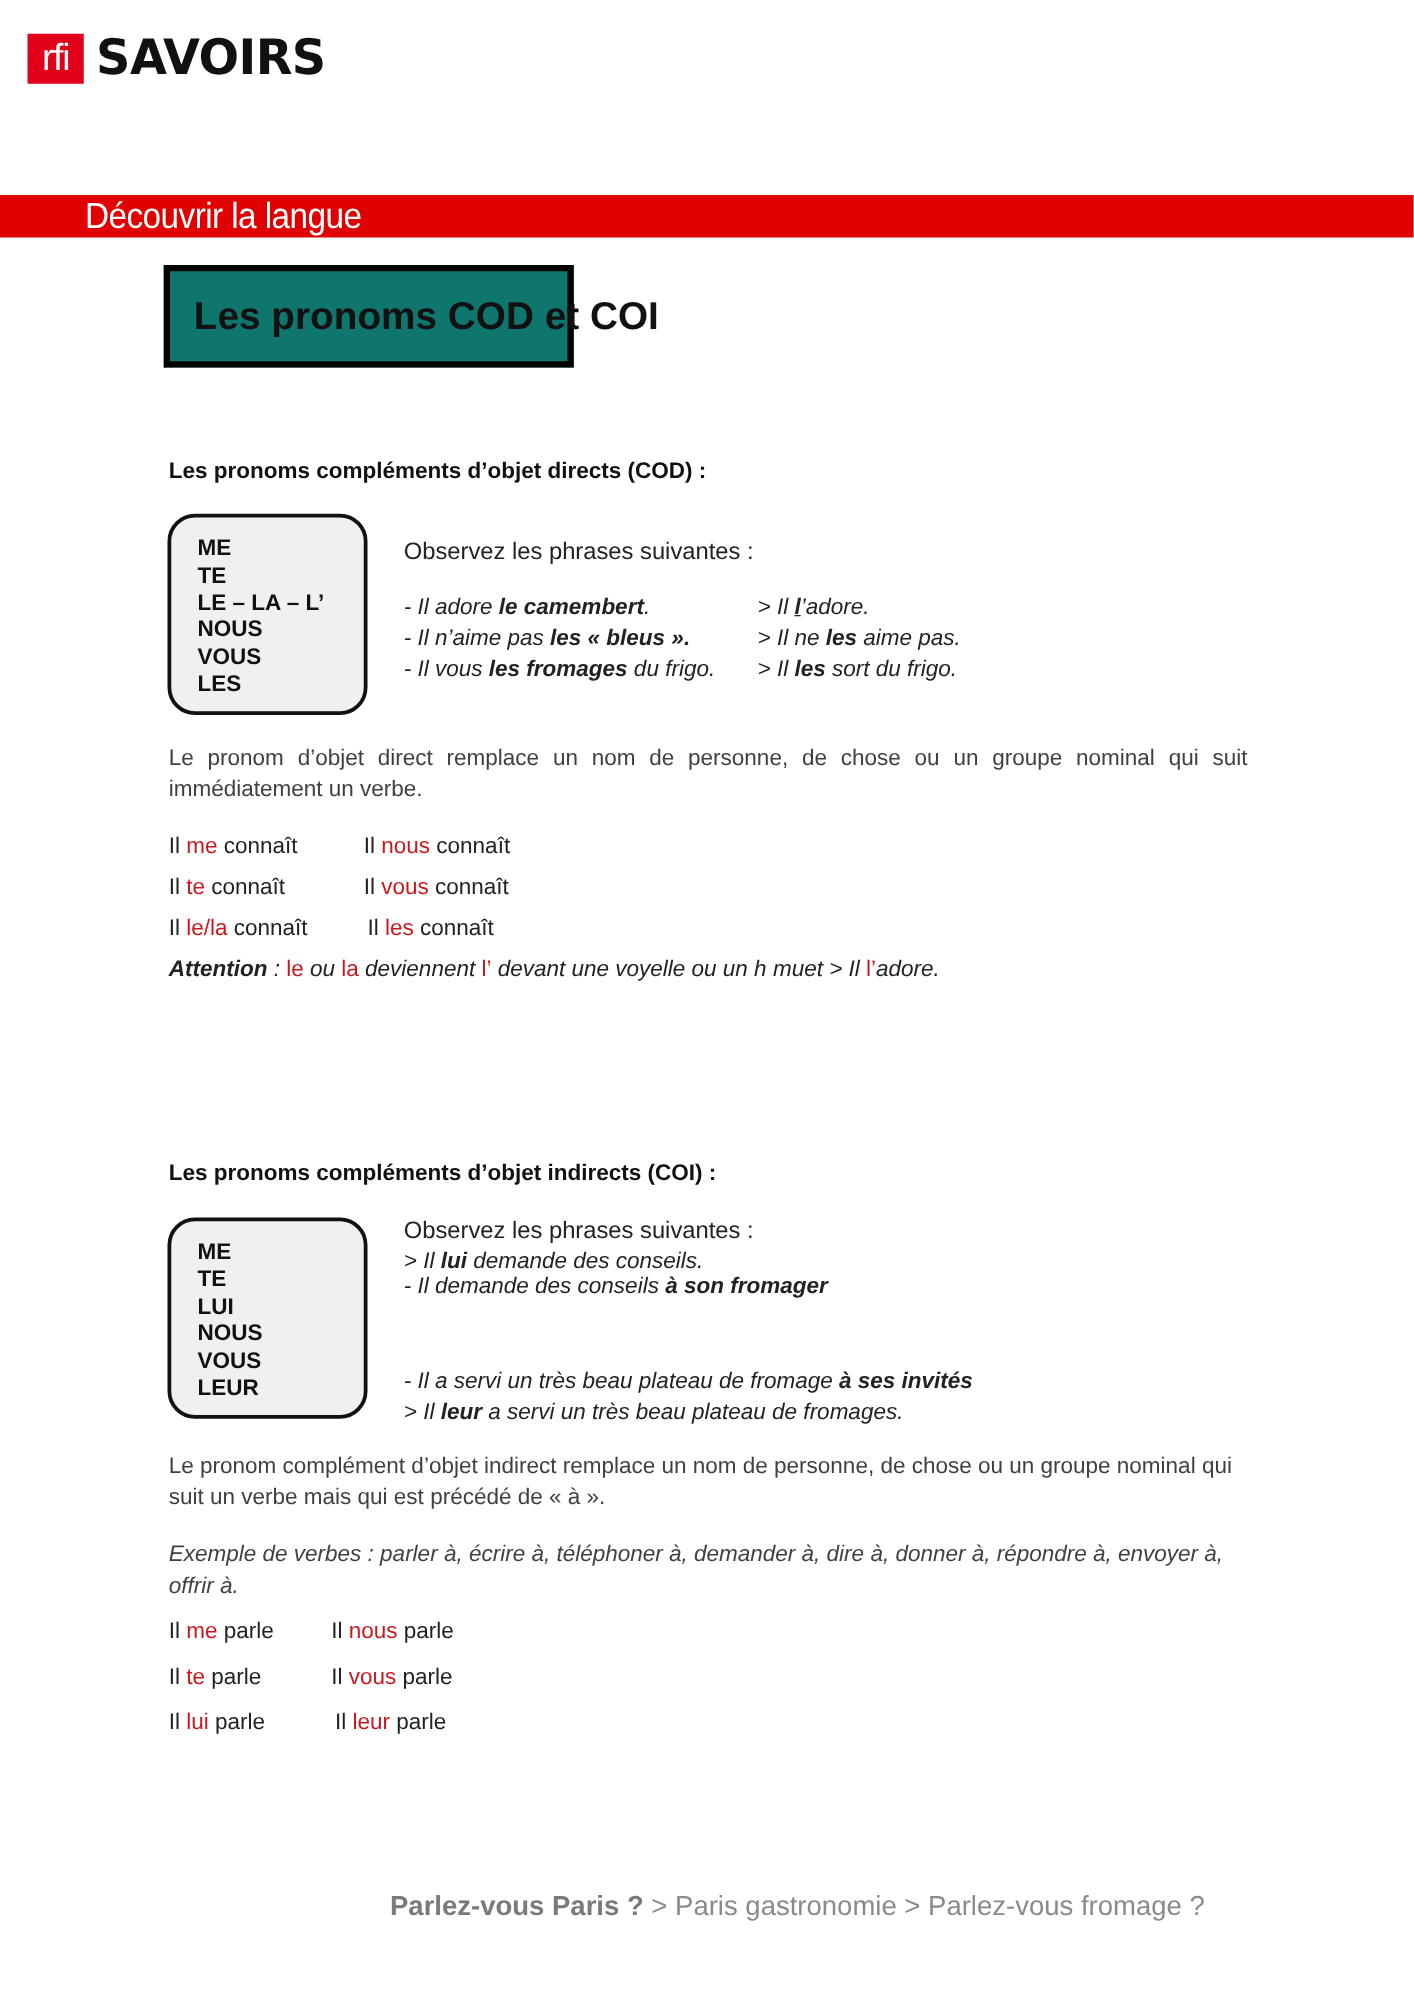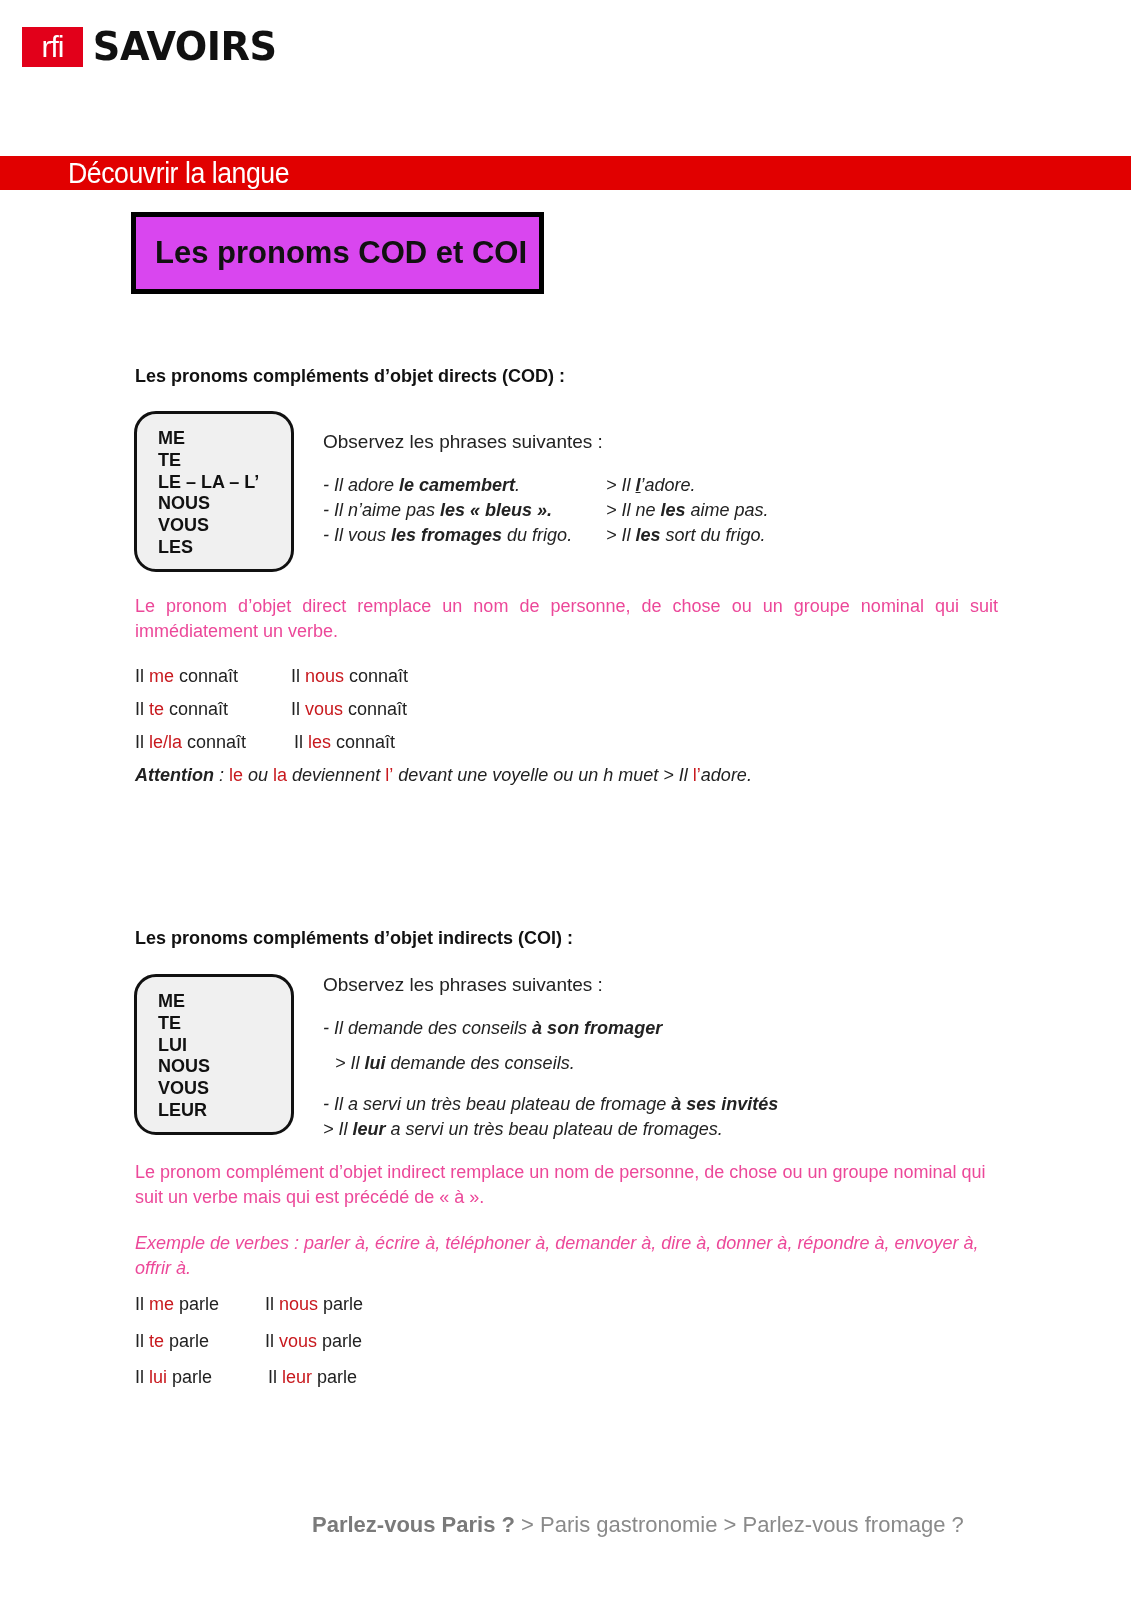--- a/index.html
+++ b/index.html
@@ -1,39 +1,39 @@
 <!DOCTYPE html>
 <html><head>
   <meta charset="utf-8">
   <style>
     * { margin: 0; padding: 0; box-sizing: border-box; }
     html, body { width: 1131px; height: 1600px; background: #ffffff; }
     body { position: relative; font-family: "Liberation Sans", sans-serif; color: #1a1a1a; overflow: hidden; }
 
     .logo { position: absolute; left: 22px; top: 24px; display: flex; align-items: center; }
-    .logo-box { width: 61px; height: 40px; background: #e2001a; color: #fff; font-family: "Liberation Sans", sans-serif; font-size: 30px; font-weight: 400; line-height: 40px; text-align: center; letter-spacing: -1px; }
+    .logo-box { width: 45px; height: 40px; background: #e2001a; color: #fff; font-family: "Liberation Sans", sans-serif; font-size: 30px; font-weight: 400; line-height: 40px; text-align: center; letter-spacing: -1px; }
     .logo-word { margin-left: 8px; font-size: 39px; font-weight: 900; color: #111; letter-spacing: -0.5px; font-family: "DejaVu Sans", sans-serif; transform: scaleX(0.98); }
 
     .banner { position: absolute; left: 0; top: 156px; width: 1131px; height: 34px; background: #e10000; }
     .banner-text { position: absolute; left: 68px; top: 0; line-height: 34px; font-size: 29px; color: #ffffff; font-family: "Liberation Sans", sans-serif; letter-spacing: -0.5px; transform: scaleX(0.92); transform-origin: left center; white-space: nowrap; }
 
-    .title-box { position: absolute; left: 131px; top: 212px; width: 413px; height: 82px; background: #d946ef; border: 5px solid #000; }
+    .title-box { position: absolute; left: 131px; top: 212px; width: 328px; height: 82px; background: #0f766e; border: 5px solid #000; }
     .title-text { position: absolute; left: 19px; top: 0; line-height: 72px; font-size: 31px; font-weight: bold; color: #111; white-space: nowrap; }
 
     .section-heading { position: absolute; left: 135px; font-size: 18px; font-weight: bold; color: #111; white-space: nowrap; }
 
     .pronoun-box { position: absolute; left: 134px; width: 160px; height: 161px; border: 3px solid #111; border-radius: 22px; background: #f0f0f0; padding: 14px 0 0 21px; }
     .pronoun-box div { font-size: 18px; font-weight: bold; line-height: 21.8px; color: #111; white-space: nowrap; }
 
     .observe { position: absolute; left: 323px; font-size: 19px; color: #222; white-space: nowrap; }
     .ex { position: absolute; font-size: 18px; font-style: italic; color: #222; white-space: nowrap; }
     .ex b { font-weight: bold; }
     .u { text-decoration: underline; font-weight: bold; }
 
-    .para { position: absolute; left: 135px; width: 863px; font-size: 18px; line-height: 25px; color: #ec4899; text-align: justify; }
+    .para { position: absolute; left: 135px; width: 863px; font-size: 18px; line-height: 25px; color: #404040; text-align: justify; }
     .it { font-style: italic; }
 
     .ex-row { position: absolute; font-size: 18px; color: #222; white-space: nowrap; }
     .red { color: #c8191e; }
 
     .footer { position: absolute; left: 312px; top: 1512px; font-size: 22px; color: #8a8a8a; white-space: nowrap; }
     .footer b { font-weight: bold; color: #7a7a7a; }
   </style>
 </head>
 <body>
@@ -92,21 +92,21 @@
   <div>TE</div>
   <div>LUI</div>
   <div>NOUS</div>
   <div>VOUS</div>
   <div>LEUR</div>
 </div>
 
 <div class="observe" style="top:974px;">Observez les phrases suivantes :</div>
 
 <div class="ex" style="left:323px; top:1018px;"><span>- Il demande des conseils </span><b>à son fromager</b></div>
-<div class="ex" style="left:323px; top:1053px;margin-left:12px;"><span>&gt; Il </span><b>lui</b><span> demande des conseils.</span></div>
+<div class="ex" style="left:323px; top:998px;"><span>&gt; Il </span><b>lui</b><span> demande des conseils.</span></div>
 
 <div class="ex" style="left:323px; top:1094px;"><span>- Il a servi un très beau plateau de fromage </span><b>à ses invités</b></div>
 <div class="ex" style="left:323px; top:1119px;"><span>&gt; Il </span><b>leur</b><span> a servi un très beau plateau de fromages.</span></div>
 
 <div class="para" style="top:1160px; text-align:left;">Le pronom complément d’objet indirect remplace un nom de personne, de chose ou un groupe nominal qui suit un verbe mais qui est précédé de « à ».</div>
 
 <div class="para it" style="top:1231px; text-align:left;">Exemple de verbes : parler à, écrire à, téléphoner à, demander à, dire à, donner à, répondre à, envoyer à, offrir à.</div>
 
 <div class="ex-row" style="left:135px; top:1294px;"><span>Il </span><span class="red">me</span><span> parle</span></div>
 <div class="ex-row" style="left:265px; top:1294px;"><span>Il </span><span class="red">nous</span><span> parle</span></div>

